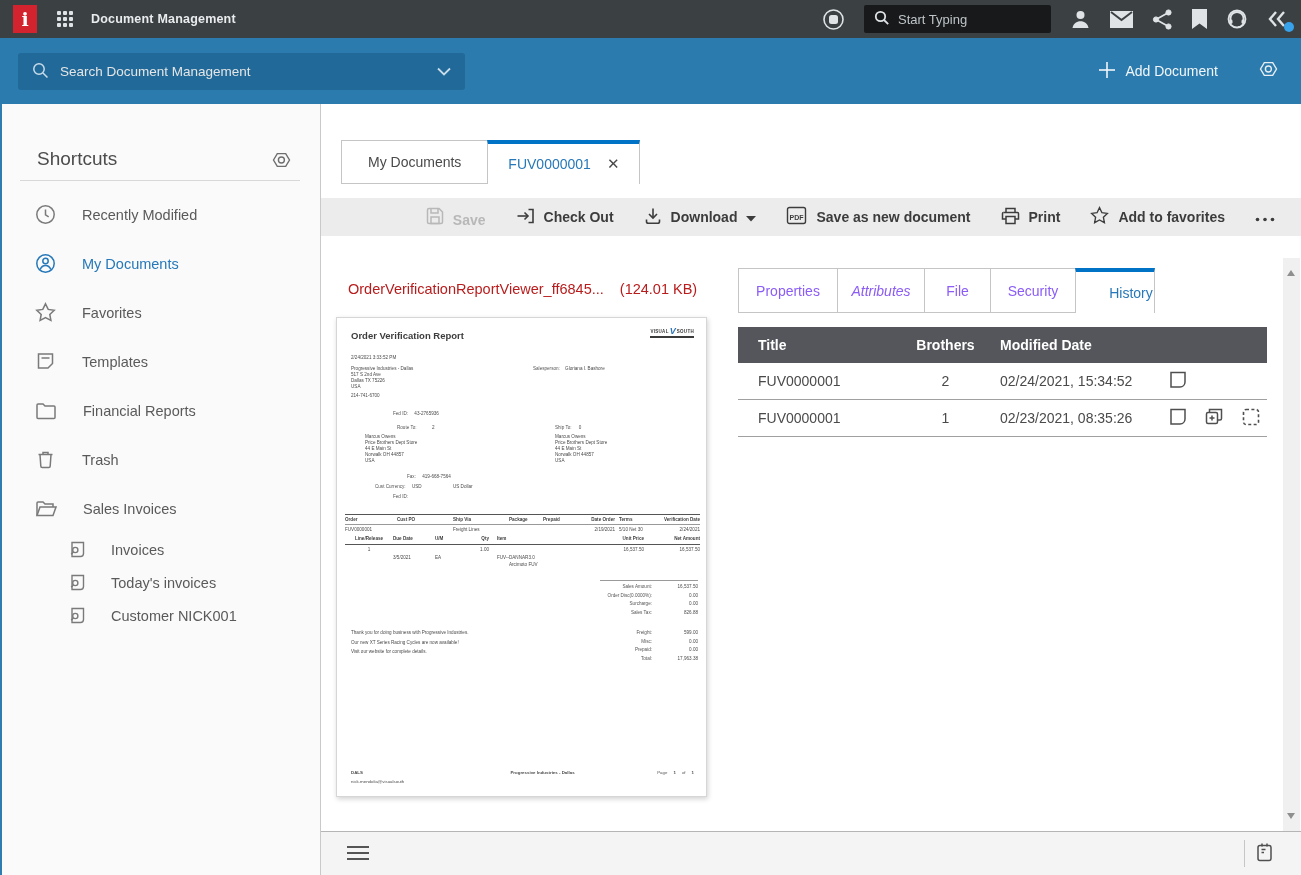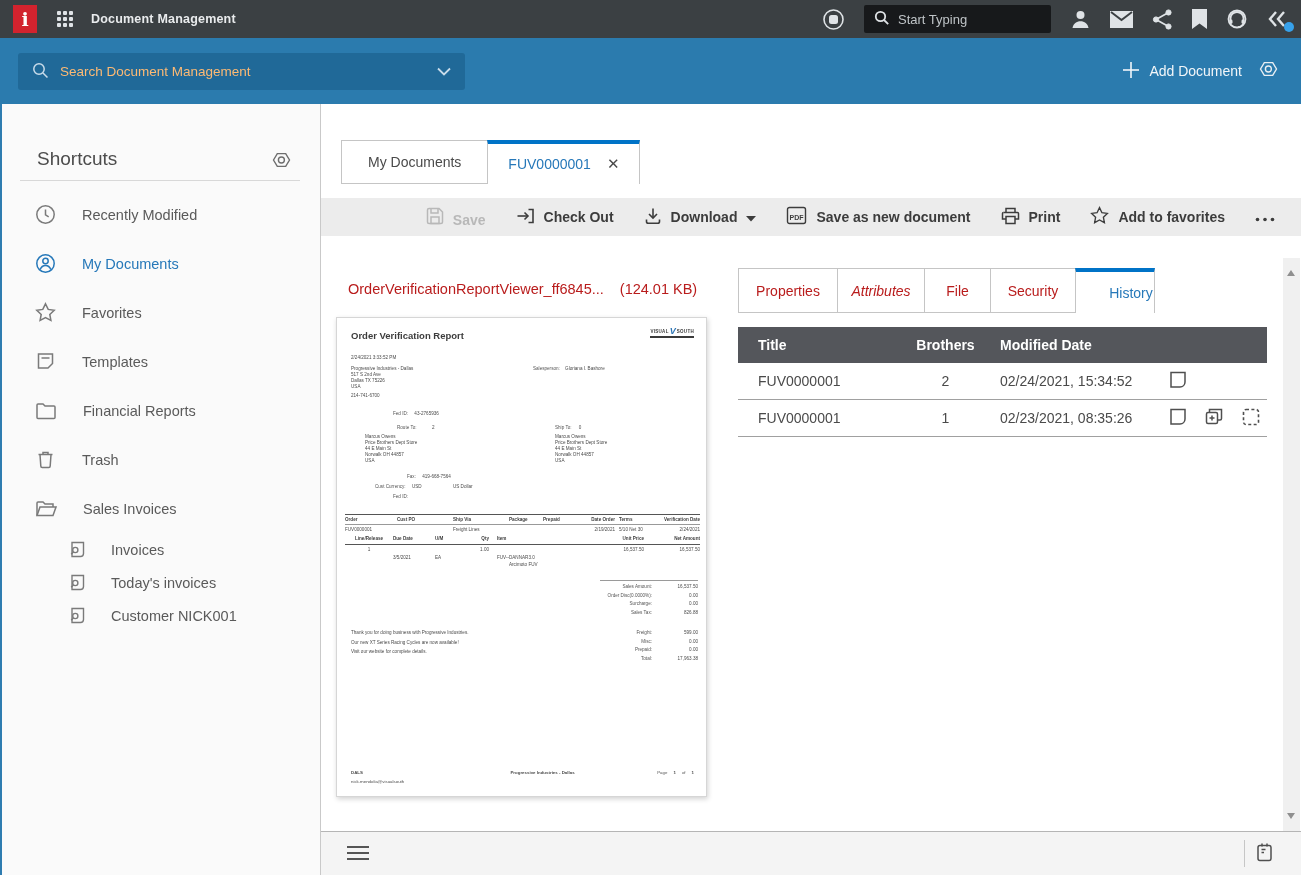--- a/index.html
+++ b/index.html
@@ -21,23 +21,23 @@
                align-items:center; padding:0 10px; gap:8px; color:#bfc4c7; font-size:13px; }
   .collapse-wrap { position:relative; }
   .notif-dot { position:absolute; right:-7px; bottom:-4px; width:10px; height:10px; border-radius:50%;
                background:#37a1ea; }
 
   
   .appbar { position:absolute; top:38px; left:0; right:0; height:66px; background:#2b7bae;
             display:flex; align-items:center; }
   .appsearch { position:absolute; left:18px; top:15px; width:447px; height:37px; background:#206998;
                border-radius:3px; display:flex; align-items:center; padding:12px 14px; gap:11px;
-               color:#fdba74; font-size:13.5px; }
+               color:#e5e5e5; font-size:13.5px; }
   .appsearch .chev { margin-left:auto; }
-  .appbar-right { margin-left:auto; display:flex; align-items:center; gap:16px; padding-right:22px;
+  .appbar-right { margin-left:auto; display:flex; align-items:center; gap:40px; padding-right:22px;
                   color:#fff; }
   .add-doc { display:flex; align-items:center; gap:9px; font-size:14px; color:#f2f6f9; }
 
   
   .content { position:absolute; top:104px; left:0; right:0; bottom:0; display:flex; }
   .sidebar { position:relative; width:321px; background:#fafafa; border-right:1px solid #c9c9c9;
              border-left:2px solid #2e7cb0; }
   .main { position:relative; flex:1; background:#fff; }
 
   
@@ -99,21 +99,21 @@
   .rp-msgs { left:14px; top:312px; }
   .rp-msgs div { margin-bottom:3.6px; }
   .rp-foot { left:14px; right:12px; top:452px; display:flex; font-size:4.4px; }
   .rp-foot .fl { width:110px; }
   .rp-foot .fc { flex:1; text-align:center; font-weight:bold; }
   .rp-foot .fr { width:70px; text-align:right; display:flex; justify-content:flex-end; gap:6px; }
 
   
   .detail-tabs { position:absolute; top:164px; left:417px; display:flex; }
   .dtab { height:45px; background:#fff; border:1px solid #c5c5c5; margin-left:-1px; display:flex;
-          align-items:center; justify-content:center; font-size:14px; color:#b91c1c; cursor:pointer; }
+          align-items:center; justify-content:center; font-size:14px; color:#8b5cf6; cursor:pointer; }
   .dtab:first-child { margin-left:0; }
   .dtab.active { border-top:4px solid #0073c7; border-bottom:none; color:#2678b9; }
   .dt-properties{width:100px;} .dt-attributes{width:88px;font-style:italic;} .dt-file{width:67px;}
   .dt-security{width:86px;} .dt-history{width:80px;padding-left:32px;}
 
   
   .htable { position:absolute; top:223px; left:417px; width:529px; }
   .ht-head { height:36px; background:#54565b; color:#fff; display:flex; align-items:center;
              padding-left:20px; font-size:14px; font-weight:bold; }
   .ht-row { height:37px; background:#fff; display:flex; align-items:center; padding-left:20px;

